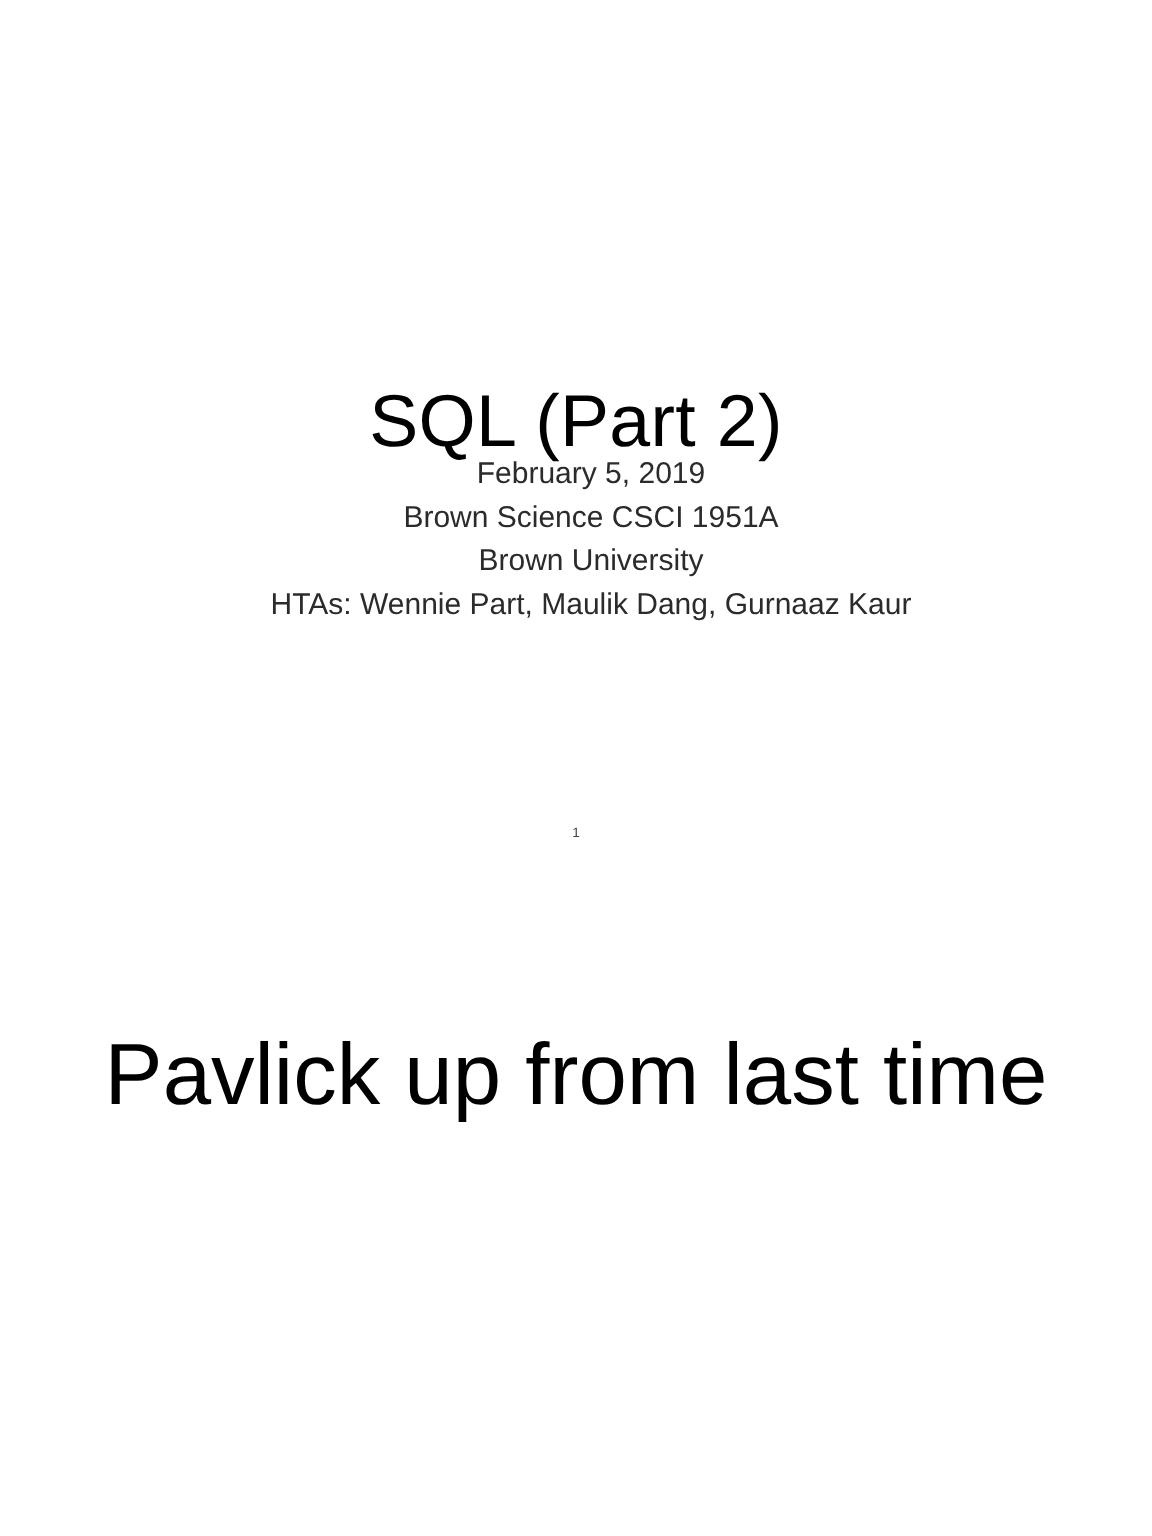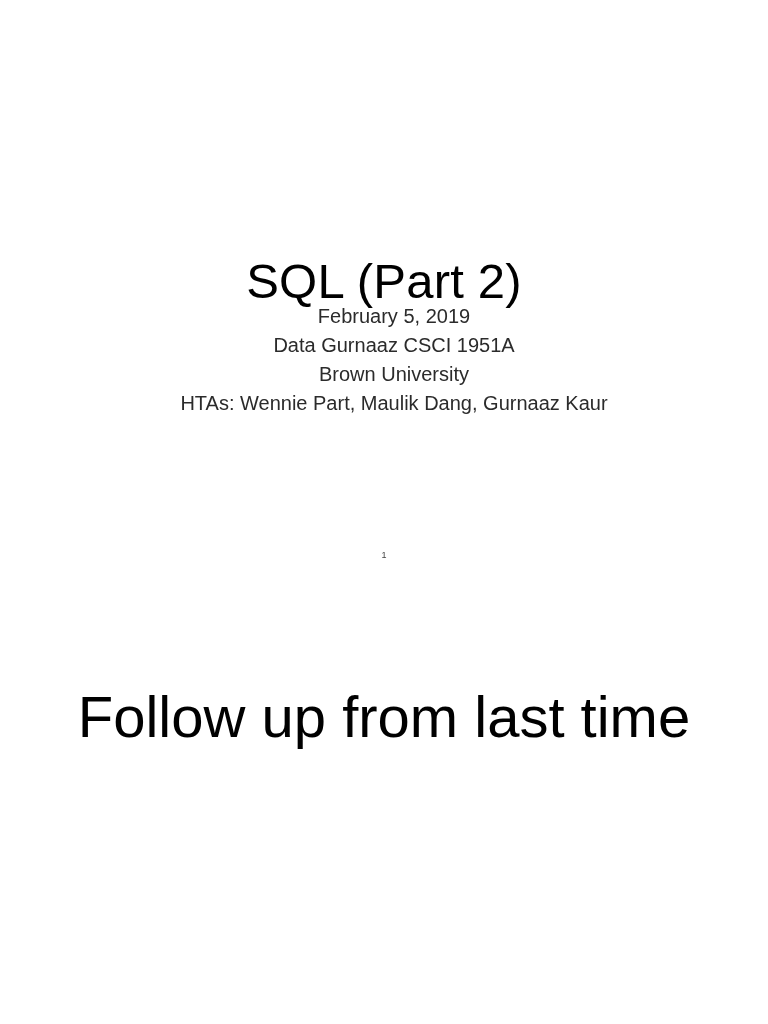--- a/index.html
+++ b/index.html
@@ -90,25 +90,25 @@
 <body>
 
 <div id="page">
 
   <section class="slide-one">
 
     <h1 class="slide-title">SQL (Part 2)</h1>
 
     <div class="slide-subtitle">
       <span class="sub-line">February 5, 2019</span>
-      <span class="sub-line">Data Gurnaaz CSCI 1951A</span>
+      <span class="sub-line">Brown Science CSCI 1951A</span>
       <span class="sub-line">Brown University</span>
       <span class="sub-line">HTAs: Wennie Part, Maulik Dang, Gurnaaz Kaur</span>
     </div>
 
     <div class="page-number">1</div>
   </section>
 
   <section class="slide-two">
-    <h2 class="section-heading">Follow up from last time</h2>
+    <h2 class="section-heading">Pavlick up from last time</h2>
   </section>
 
 </div>
 
 </body></html>

